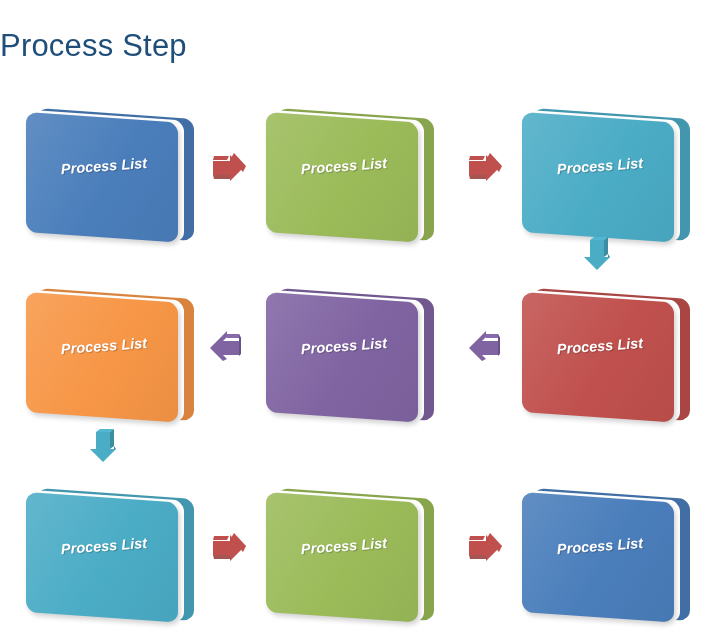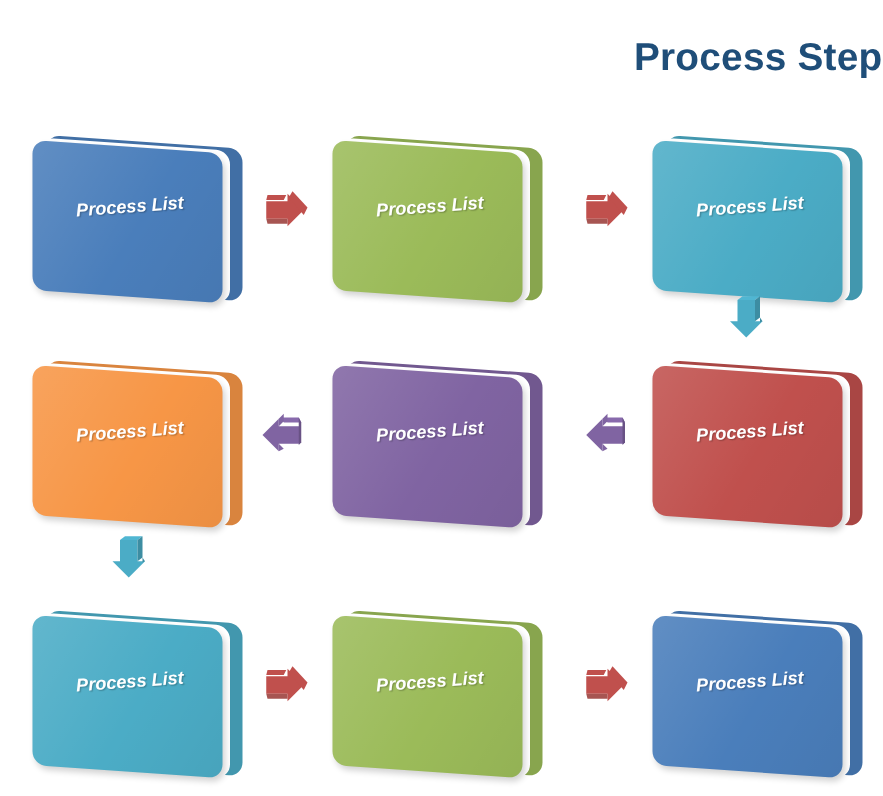--- a/index.html
+++ b/index.html
@@ -20,23 +20,23 @@
     width: 706px;
     height: 637px;
   }
 
   
   .title {
     position: absolute;
     left: 0;
     top: 28px;
     width: 706px;
-    text-align: right;
+    text-align: left;
     font-size: 31px;
-    font-weight: 700;
+    font-weight: 400;
     color: #1F4E79;
     letter-spacing: 0.2px;
     font-family: "Liberation Sans", sans-serif;
   }
 
   
   .node {
     position: absolute;
     width: 172px;
     height: 130px;

